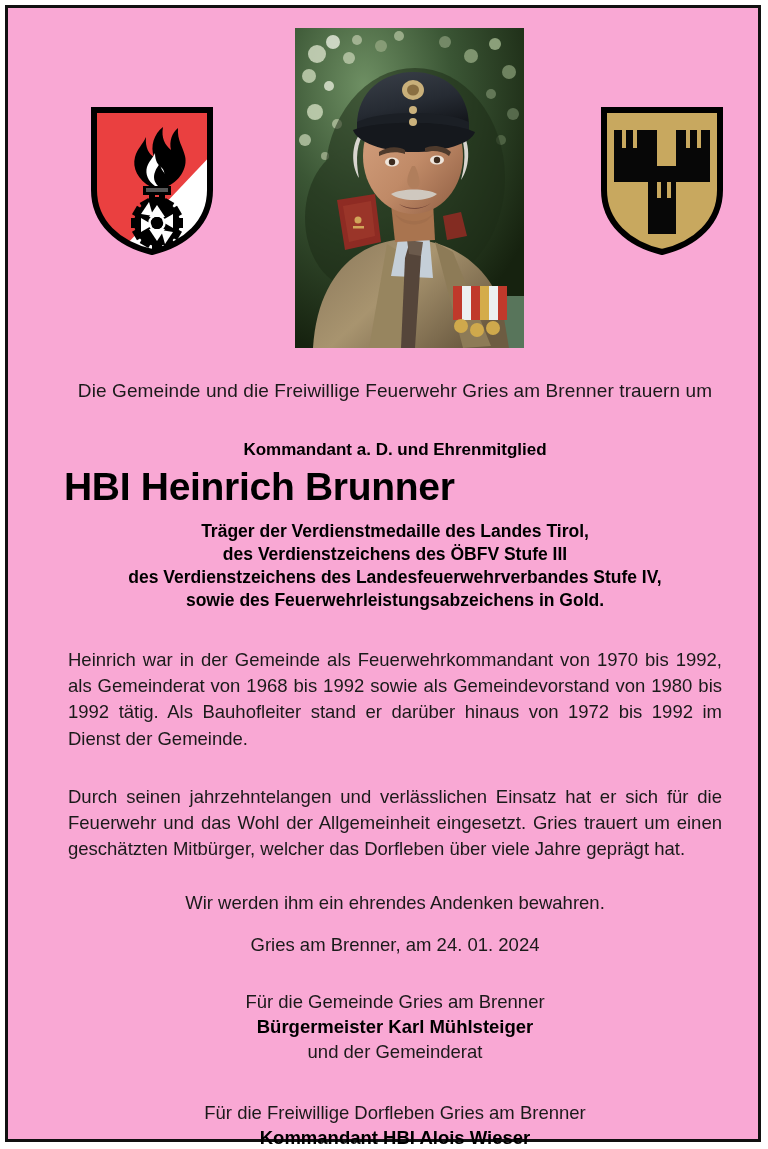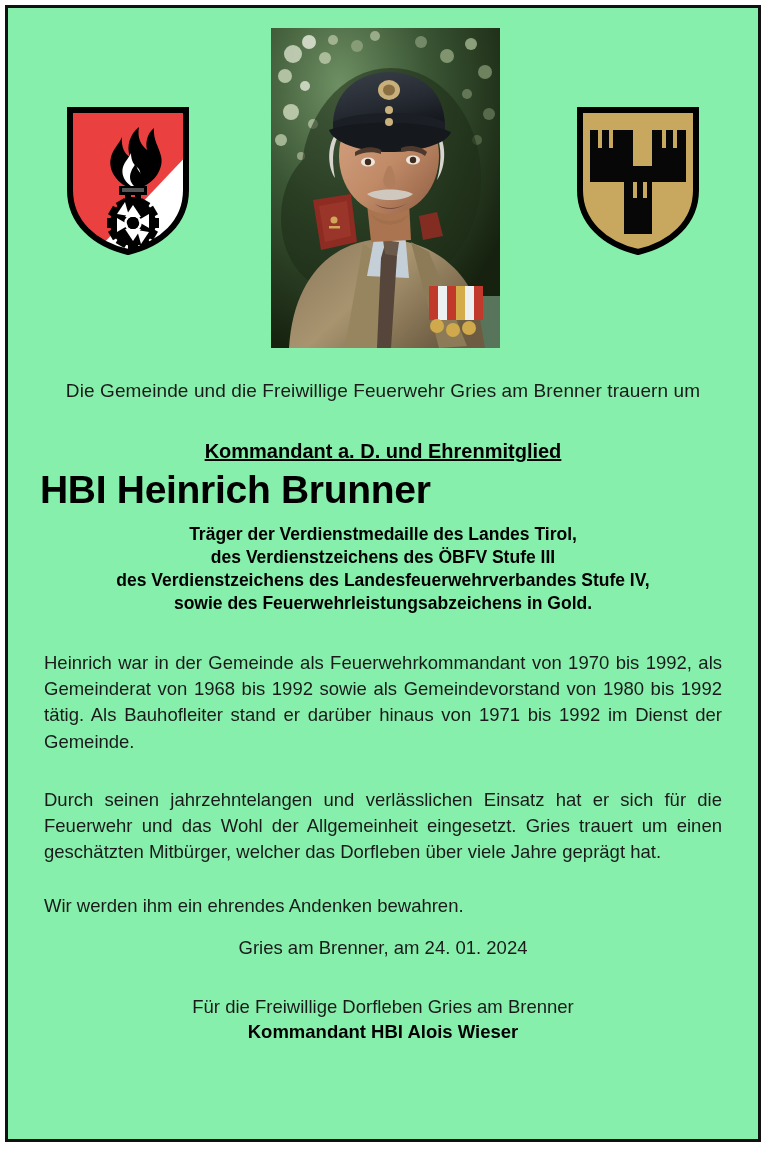--- a/index.html
+++ b/index.html
@@ -16,21 +16,22 @@
 
   
   #notice-card {
     position: absolute;
     left: 5px;
     top: 5px;
     width: 756px;
     height: 1137px;
     box-sizing: border-box;
     border: 3px solid #111111;
-    background: #86efac;
+    background: #f9a8d4;
+    padding-left: 24px;
   }
   #notice-inner {
     position: relative;
     width: 100%;
     height: 100%;
   }
 
   
   #emblem-row {
     position: absolute;
@@ -79,26 +80,25 @@
 
   #mourn-line {
     font-size: 19px;
     color: #1a1a1a;
     text-align: center;
     margin-top: 20px;
     letter-spacing: 0.1px;
   }
 
   #rank-line {
-    font-size: 20px;
+    font-size: 17px;
     font-weight: bold;
     text-align: center;
     color: #000000;
     margin-top: 38px;
-    text-decoration: underline;
   }
 
   #deceased-name {
     font-size: 39px;
     font-weight: bold;
     color: #000000;
     letter-spacing: -0.3px;
     line-height: 1.12;
     margin-top: 5px;
   }
@@ -114,21 +114,21 @@
 
   .body-para {
     font-size: 18.5px;
     color: #1a1a1a;
     text-align: justify;
     line-height: 1.42;
     margin: 0 4px;
   }
   #para-1 { margin-top: 34px; }
   #para-2 { margin-top: 32px; }
-  #para-3 { margin-top: 27px; text-align: left; }
+  #para-3 { margin-top: 27px; text-align: center; }
 
   #date-line {
     font-size: 18.5px;
     color: #1a1a1a;
     text-align: center;
     margin-top: 18px;
   }
 
   .sig-group { text-align: center; }
   .sig-intro {
@@ -402,28 +402,33 @@
 
     <div id="deceased-name">HBI Heinrich Brunner</div>
 
     <div id="honors">
       <div class="honor-line">Träger der Verdienstmedaille des Landes Tirol,</div>
       <div class="honor-line">des Verdienstzeichens des ÖBFV Stufe III</div>
       <div class="honor-line">des Verdienstzeichens des Landesfeuerwehrverbandes Stufe IV,</div>
       <div class="honor-line">sowie des Feuerwehrleistungsabzeichens in Gold.</div>
     </div>
 
-    <p class="body-para" id="para-1">Heinrich war in der Gemeinde als Feuerwehrkommandant von 1970 bis 1992, als Gemeinderat von 1968 bis 1992 sowie als Gemeindevorstand von 1980 bis 1992 tätig. Als Bauhofleiter stand er darüber hinaus von 1971 bis 1992 im Dienst der Gemeinde.</p>
+    <p class="body-para" id="para-1">Heinrich war in der Gemeinde als Feuerwehrkommandant von 1970 bis 1992, als Gemeinderat von 1968 bis 1992 sowie als Gemeindevorstand von 1980 bis 1992 tätig. Als Bauhofleiter stand er darüber hinaus von 1972 bis 1992 im Dienst der Gemeinde.</p>
 
     <p class="body-para" id="para-2">Durch seinen jahrzehntelangen und verlässlichen Einsatz hat er sich für die Feuerwehr und das Wohl der Allgemeinheit eingesetzt. Gries trauert um einen geschätzten Mitbürger, welcher das Dorfleben über viele Jahre geprägt hat.</p>
 
     <p class="body-para" id="para-3">Wir werden ihm ein ehrendes Andenken bewahren.</p>
 
     <div id="date-line">Gries am Brenner, am 24. 01. 2024</div>
 
+    <div class="sig-group" id="sig-municipality">
+      <div class="sig-intro">Für die Gemeinde Gries am Brenner</div>
+      <div class="sig-name">Bürgermeister Karl Mühlsteiger</div>
+      <div class="sig-after">und der Gemeinderat</div>
+    </div>
 
     <div class="sig-group" id="sig-fire-brigade">
       <div class="sig-intro">Für die Freiwillige Dorfleben Gries am Brenner</div>
       <div class="sig-name">Kommandant HBI Alois Wieser</div>
     </div>
 
   </div>
 
 </div>
 </div>

